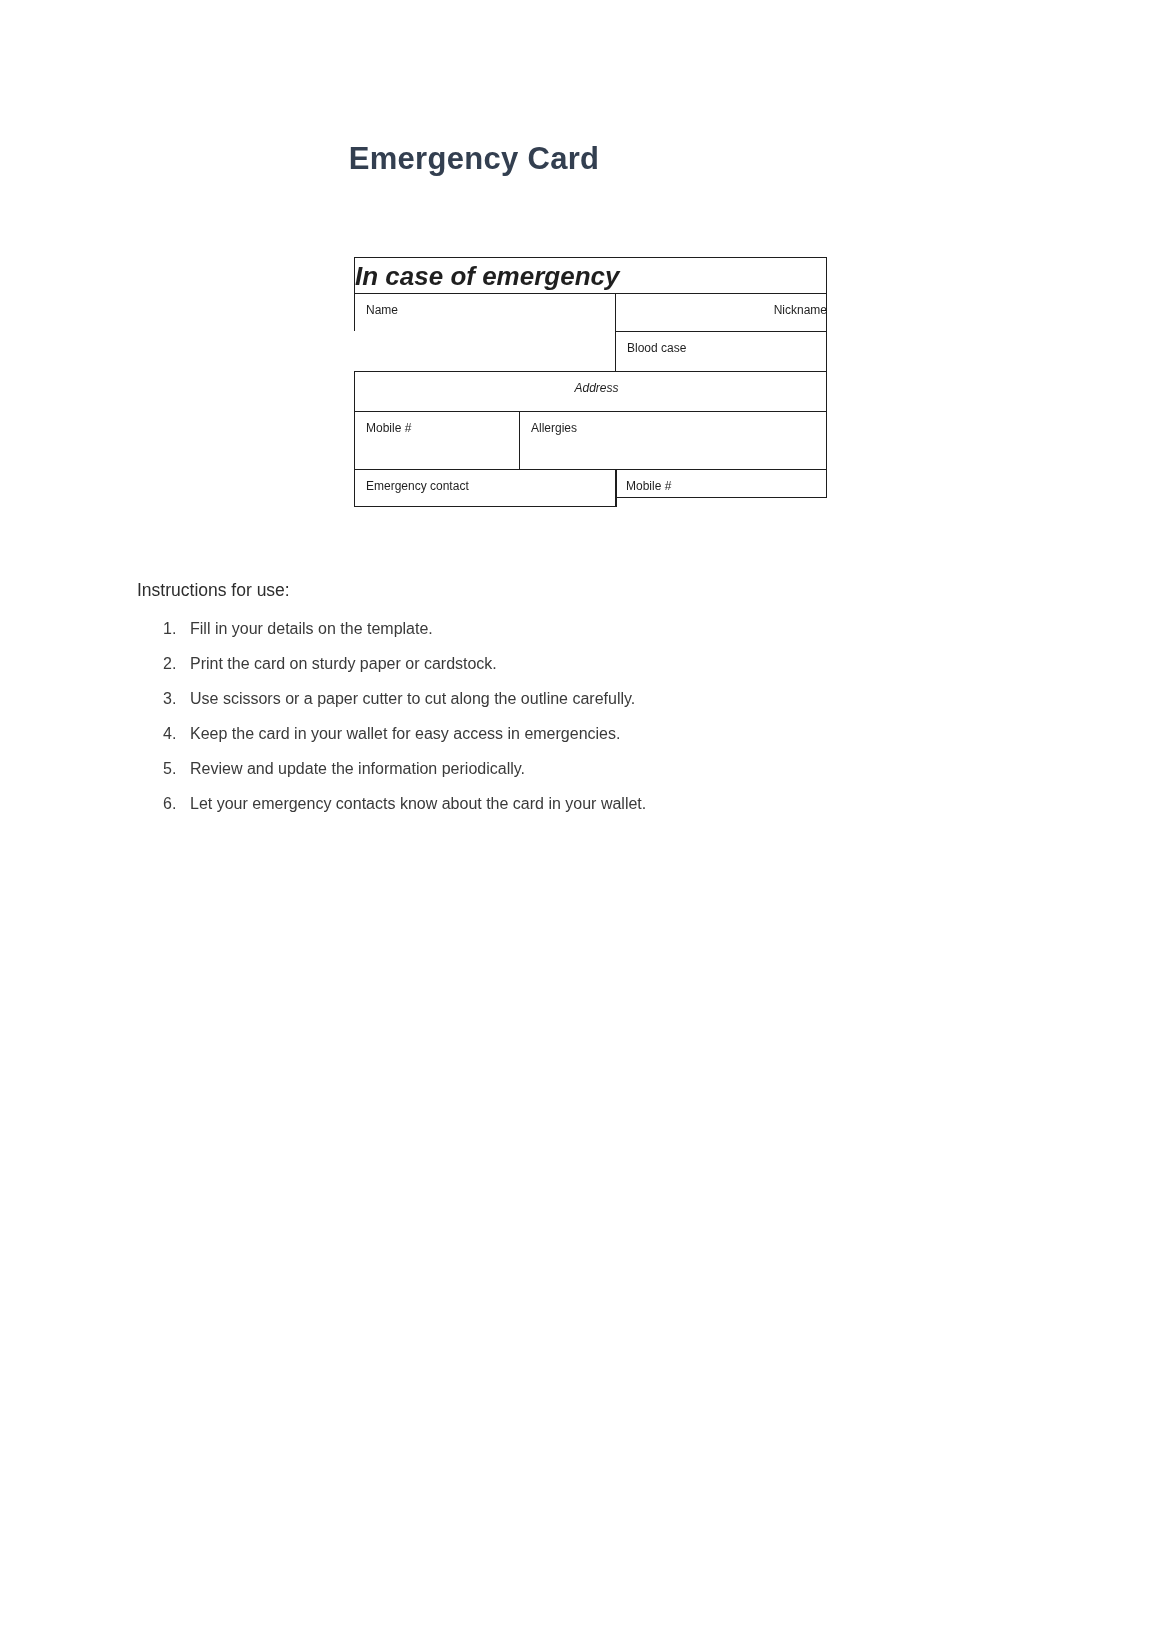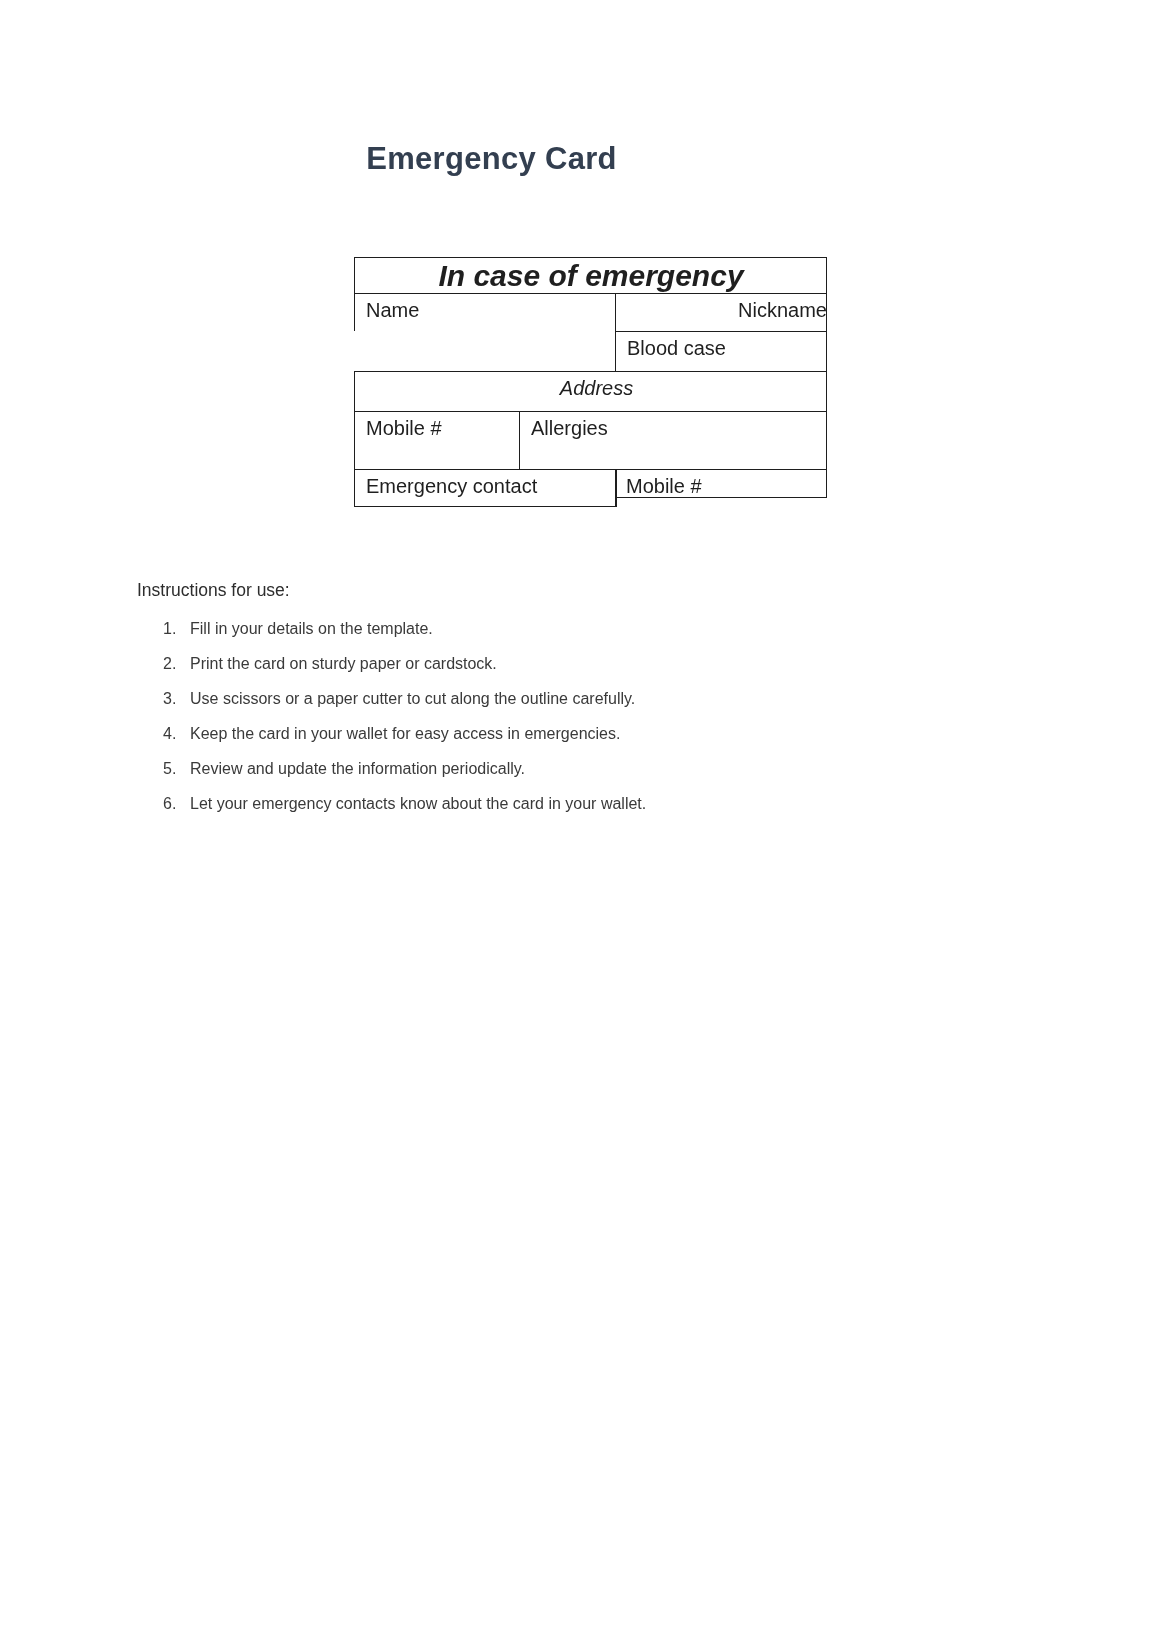--- a/index.html
+++ b/index.html
@@ -3,21 +3,20 @@
 <meta charset="utf-8">
 <style>
   html, body { margin: 0; padding: 0; background: #ffffff; }
   .page {
     position: relative;
     width: 948px;
     height: 1630px;
     background: #ffffff;
     font-family: "Liberation Sans", sans-serif;
     overflow: hidden;
-    padding-left: 35px;
   }
   .doc-title {
     position: absolute;
     left: 0; right: 0;
     top: 141px;
     margin: 0;
     text-align: center;
     font-size: 31px;
     font-weight: bold;
     letter-spacing: 0.3px;
@@ -30,29 +29,29 @@
     top: 257px;
     width: 473px;
     height: 252px;
   }
   .cell {
     position: absolute;
     box-sizing: border-box;
     border-top: 1.5px solid var(--border-color, #1e1e1e);
     border-left: 1.5px solid var(--border-color, #1e1e1e);
     color: var(--table-text, #1f1f1f);
-    font-size: 20px;
+    font-size: 12px;
     line-height: 19px;
     padding: 7px 0 0 11px;
   }
   .cell-header {
     left: 0; top: 0; width: 473px; height: 36px;
-    text-align: center;
+    text-align: left;
     padding: 4px 0 0 0;
-    font-size: 30px;
+    font-size: 26px;
     font-weight: bold;
     font-style: italic;
     line-height: 28px;
   }
   .cell-name       { left: 0;     top: 36px;  width: 261px; height: 38px; }
   .cell-nickname   { left: 261px; top: 36px;  width: 212px; height: 38px; text-align: right; }
   .cell-birthday   { left: 0;     top: 74px;  width: 261px; height: 40px; }
   .cell-bloodtype  { left: 261px; top: 74px;  width: 212px; height: 40px; }
   .cell-address    { left: 0;     top: 114px; width: 473px; height: 40px; font-style: italic; text-align: center; }
   .cell-mobile     { left: 0;     top: 154px; width: 165px; height: 58px; }

